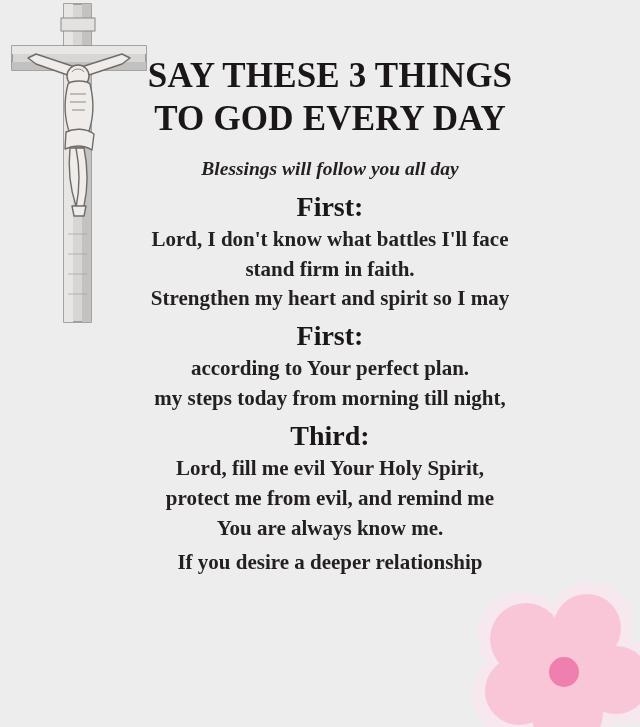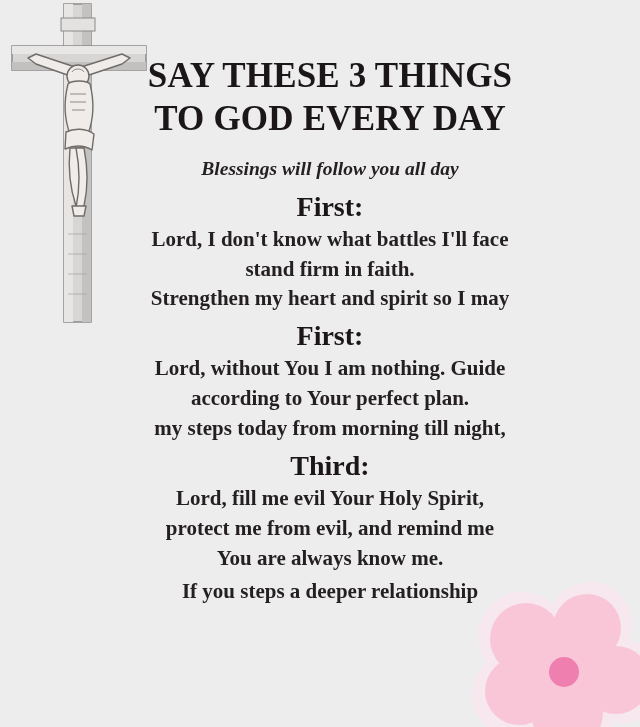--- a/index.html
+++ b/index.html
@@ -162,30 +162,29 @@
 
     <div class="block">
       <div class="section-title">First:</div>
       <p class="body-line">Lord, I don't know what battles I'll face</p>
       <p class="body-line">stand firm in faith.</p>
       <p class="body-line">Strengthen my heart and spirit so I may</p>
     </div>
 
     <div class="block">
       <div class="section-title">First:</div>
-      <p class="body-line">Lord, without You I am nothing. Guide</p>
       <p class="body-line">according to Your perfect plan.</p>
       <p class="body-line">my steps today from morning till night,</p>
     </div>
 
     <div class="block">
       <div class="section-title">Third:</div>
       <p class="body-line">Lord, fill me evil Your Holy Spirit,</p>
       <p class="body-line">protect me from evil, and remind me</p>
       <p class="body-line">You are always know me.</p>
     </div>
 
     <div class="closing">
-      <p class="body-line">If you steps a deeper relationship</p>
+      <p class="body-line">If you desire a deeper relationship</p>
     </div>
 
   </div>
 </div>
 
 </body></html>

